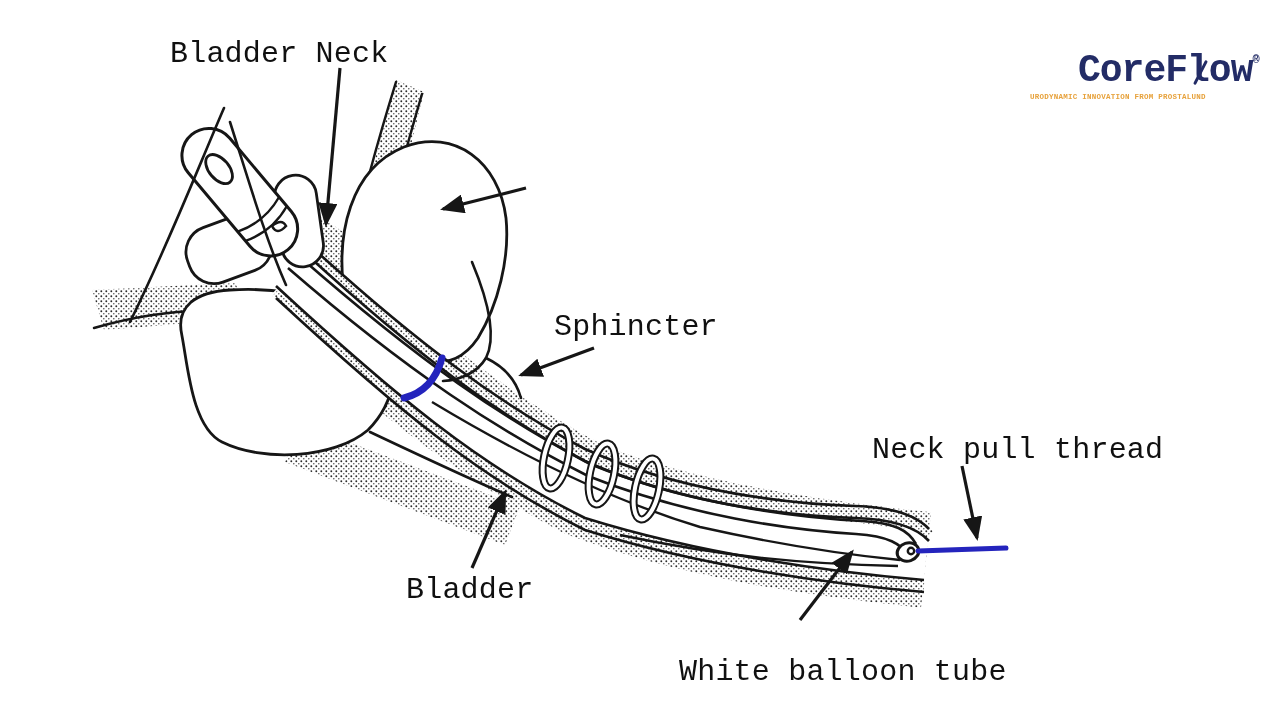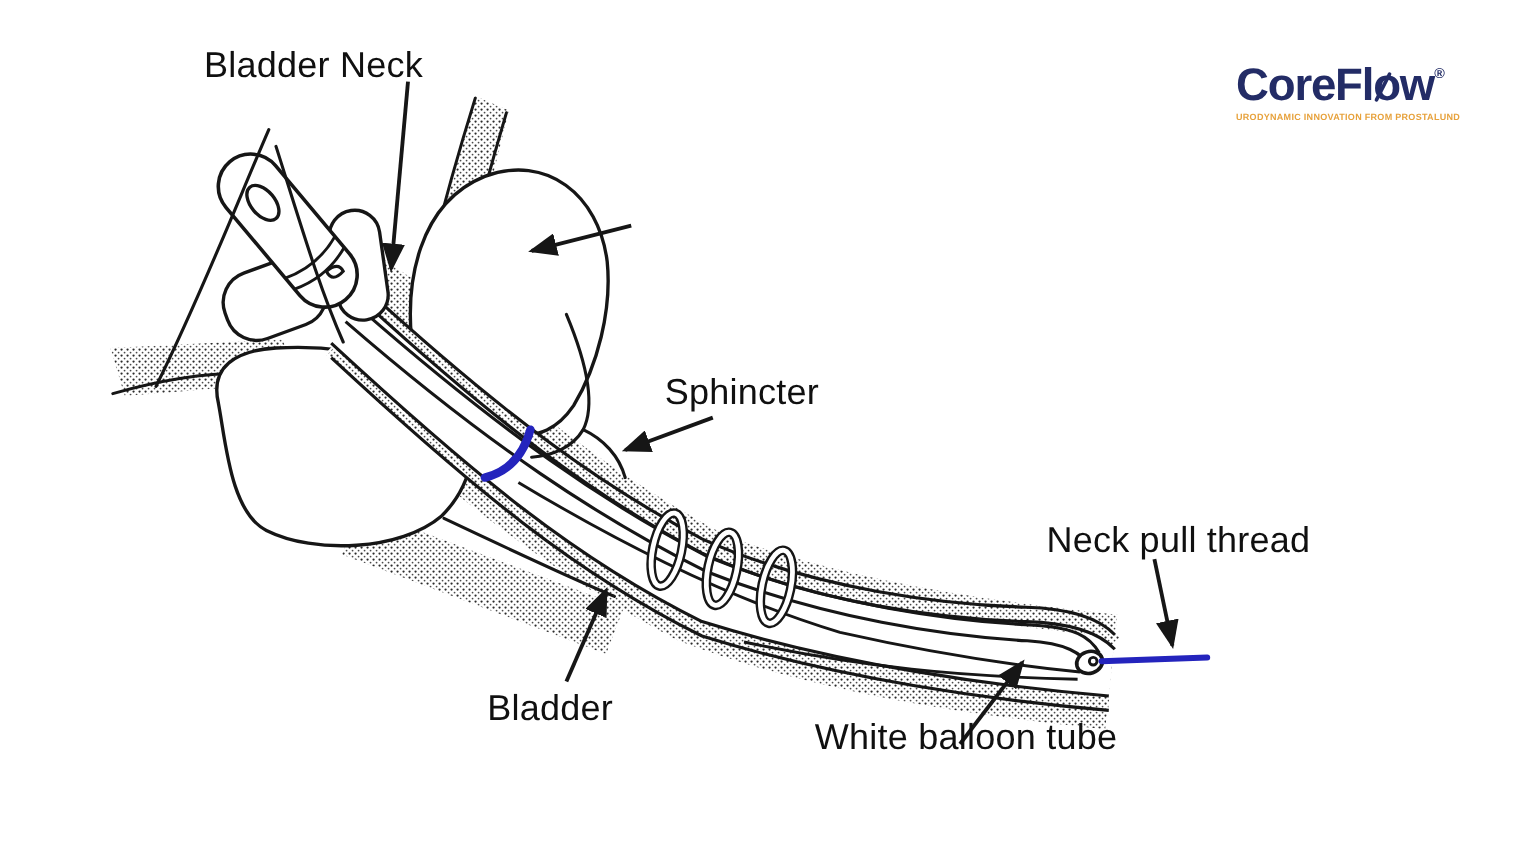--- a/index.html
+++ b/index.html
@@ -4,37 +4,37 @@
 <style>
   :root{
     --ink:#161616;
     --thread-blue:#2424bd;
     --logo-navy:#232c66;
     --logo-orange:#e7a23c;
   }
   html,body{margin:0;padding:0;background:#ffffff;}
   #frame{
     position:relative;width:1280px;height:720px;background:#ffffff;
-    overflow:hidden;font-family:Liberation Sans, sans-serif;
+    overflow:hidden;font-family:Liberation Mono, monospace;
   }
   #artwork{position:absolute;left:0;top:0;width:1280px;height:720px;}
   .diagram-label{
     position:absolute;font-size:30px;line-height:1.1;color:#101010;
     white-space:nowrap;letter-spacing:0.2px;
   }
   #label-bladder-neck{left:170px;top:38px;}
   #label-prostate{left:531px;top:167px;}
   #label-sphincter{left:554px;top:311px;}
   #label-blue-pull-thread{left:872px;top:434px;}
   #label-urethra{left:406px;top:574px;}
-  #label-white-balloon-tube{left:679px;top:598px;}
+  #label-white-balloon-tube{left:679px;top:656px;}
   #logo{position:absolute;left:1030px;top:52px;width:200px;}
   #logo .brand{
     position:relative;font-size:38px;font-weight:700;color:var(--logo-navy);
-    letter-spacing:-1px;line-height:1;white-space:nowrap;
+    letter-spacing:-1px;line-height:1;white-space:nowrap;margin-left:48px;
   }
   #logo .brand sup{font-size:12px;font-weight:700;vertical-align:18px;letter-spacing:0;}
   #logo .o-slash{
     position:absolute;left:121px;top:7px;width:3px;height:27px;
     background:var(--logo-navy);transform:rotate(27deg);border-radius:2px;
   }
   #logo .tagline{
     margin-top:3px;font-size:7.5px;font-weight:700;color:var(--logo-orange);
     letter-spacing:0.25px;white-space:nowrap;
   }

